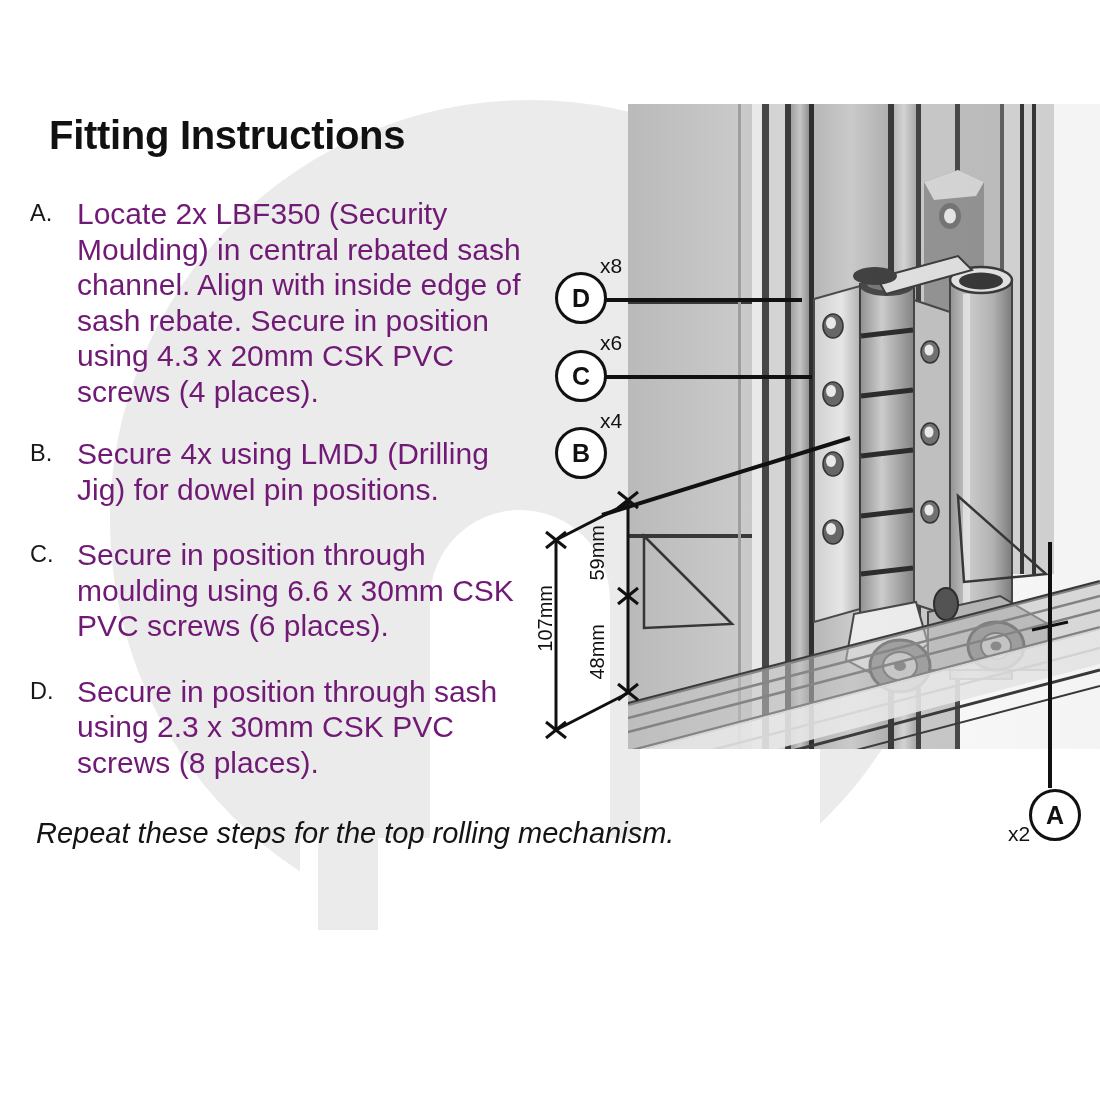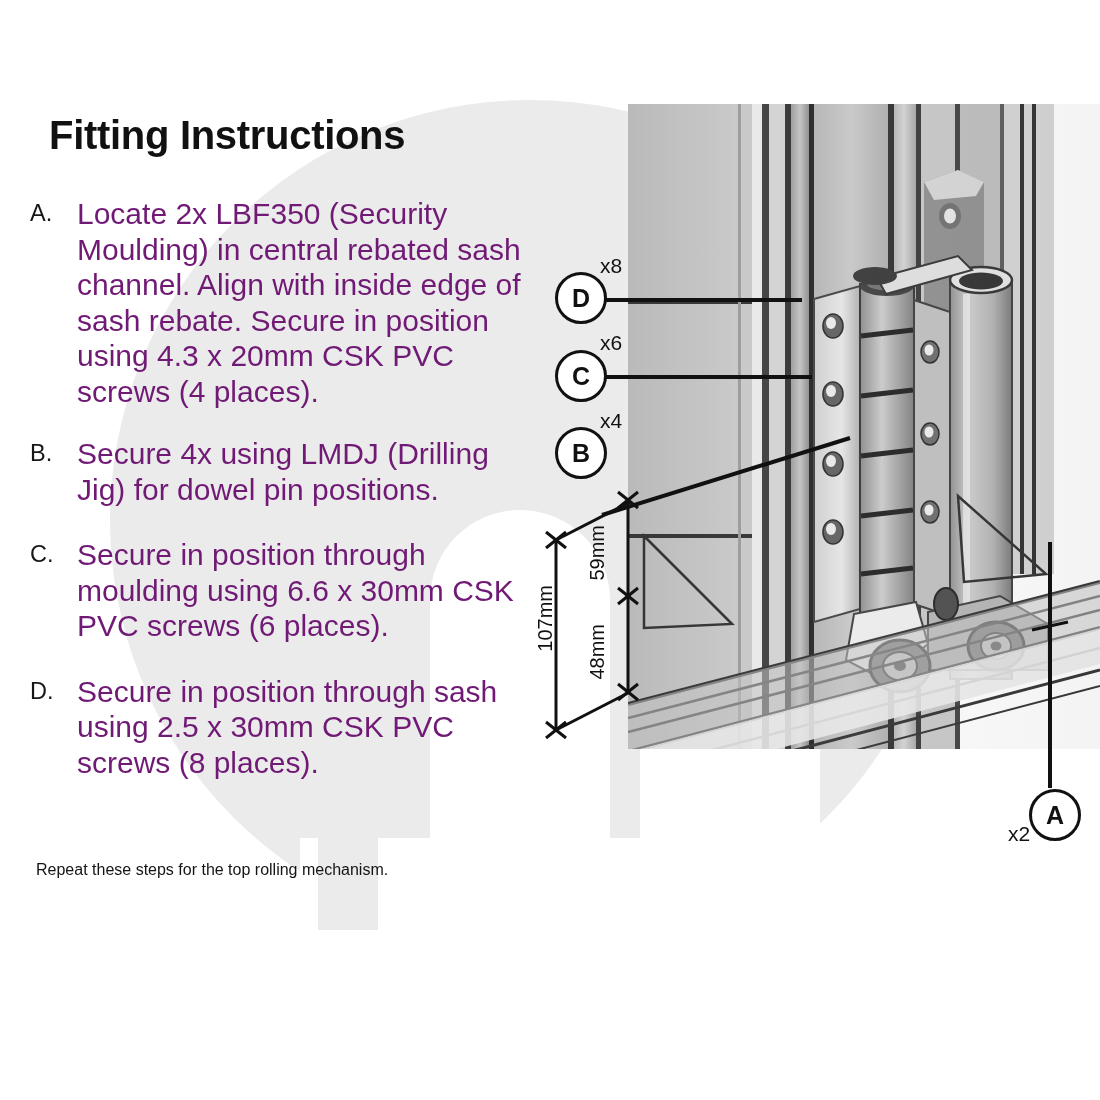--- a/index.html
+++ b/index.html
@@ -15,22 +15,22 @@
   
   #title{position:absolute;left:30px;top:113px;font-size:40px;font-weight:bold;
          letter-spacing:-.3px;color:#111;white-space:nowrap;margin-left:19px;}
 
   
   #steps{position:absolute;left:30px;top:196px;width:500px;}
   .step{position:relative;display:flex;margin-bottom:27px;}
   .step-key{width:47px;flex:0 0 47px;font-size:23.5px;line-height:35.5px;color:#171717;}
   .step-text{font-size:30px;line-height:35.5px;color:#701a75;}
 
-  #repeat{position:absolute;left:36px;top:817px;font-size:16px;
-          color:#141414;white-space:nowrap;margin-top:44px;}
+  #repeat{position:absolute;left:36px;top:817px;font-size:29px;font-style:italic;
+          color:#141414;white-space:nowrap;}
 
   #note{position:absolute;left:36px;top:904px;width:1035px;font-size:23.5px;
         font-style:italic;font-weight:bold;line-height:45px;color:#111;}
 
   
   #photo{position:absolute;left:628px;top:104px;width:472px;height:645px;overflow:hidden;}
   #photo svg{display:block;}
 
   
   .callout{position:absolute;border:3.5px solid #111;border-radius:50%;
@@ -78,21 +78,21 @@
     <div class="step" style="margin-bottom:30px;">
       <div class="step-key">B.</div>
       <div class="step-text">Secure 4x using LMDJ (Drilling Jig) for dowel pin positions.</div>
     </div>
     <div class="step" style="margin-bottom:30px;">
       <div class="step-key">C.</div>
       <div class="step-text">Secure in position through moulding using 6.6 x 30mm CSK PVC screws (6 places).</div>
     </div>
     <div class="step">
       <div class="step-key">D.</div>
-      <div class="step-text">Secure in position through sash using 2.5 x 30mm CSK  PVC screws (8 places).</div>
+      <div class="step-text">Secure in position through sash using 2.3 x 30mm CSK  PVC screws (8 places).</div>
     </div>
   </div>
 
   <div id="repeat">Repeat these steps for the top rolling mechanism.</div>
 
   <div id="photo">
     <svg width="472" height="645" viewBox="0 0 472 645" xmlns="http://www.w3.org/2000/svg">
       <defs>
         <linearGradient id="gAlu" x1="0" y1="0" x2="1" y2="0">
           <stop offset="0%" stop-color="#b8b8b8"></stop>

